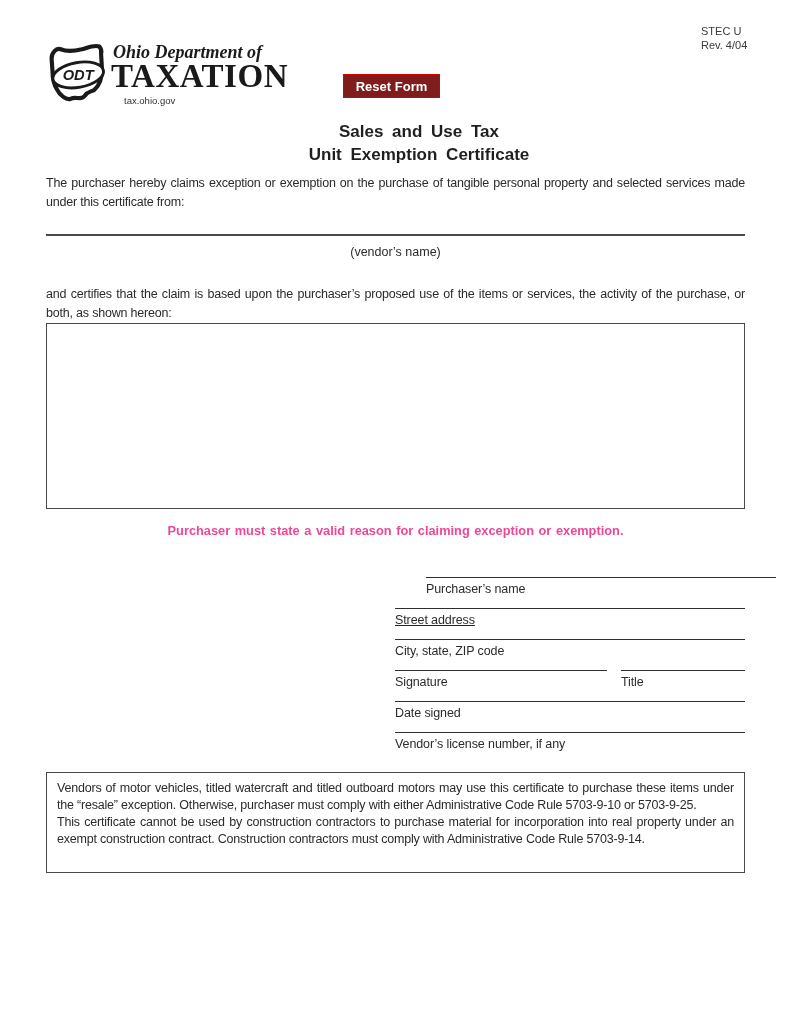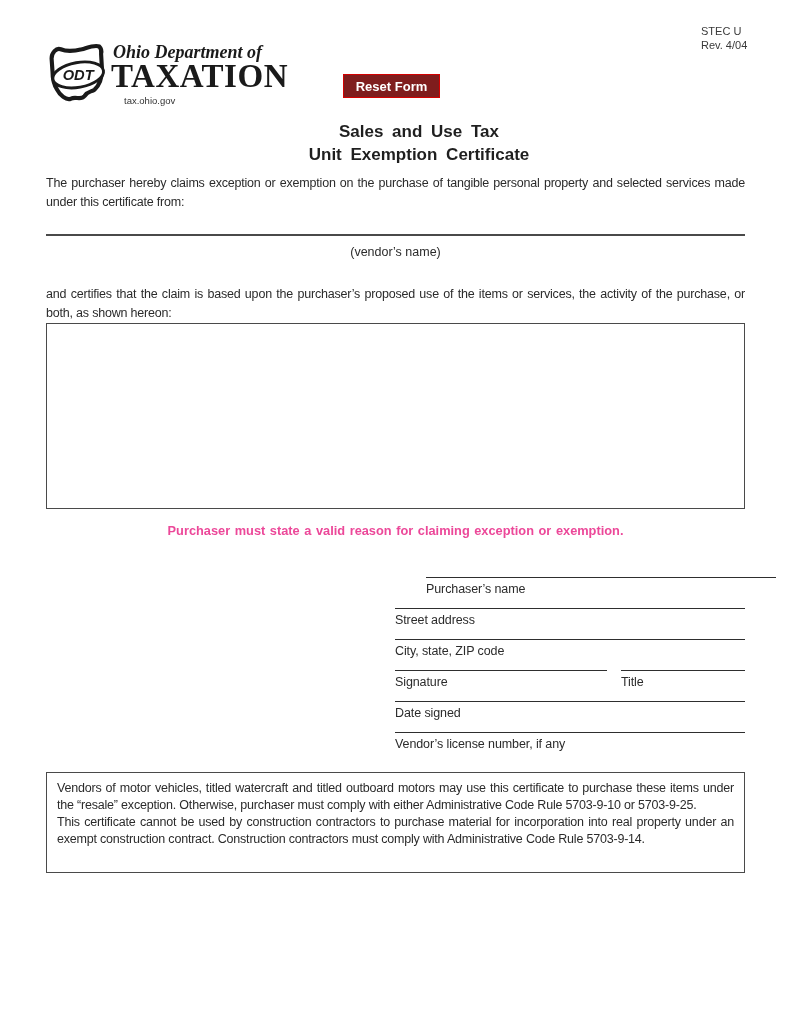--- a/index.html
+++ b/index.html
@@ -103,21 +103,21 @@
 
   <div class="reason-box"></div>
 
   <div class="reason-statement">Purchaser must state a valid reason for claiming exception or exemption.</div>
 
   <div class="field" style="left:395px;top:577px;width:350px;margin-left:31px;">
     <div class="fline"></div>
     <div class="flabel">Purchaser’s name</div>
   </div>
 
-  <div class="field" style="left:395px;top:608px;width:350px;">
+  <div class="field" style="left:395px;top:608px;width:350px;text-decoration:underline;">
     <div class="fline"></div>
     <div class="flabel">Street address</div>
   </div>
 
   <div class="field" style="left:395px;top:639px;width:350px;">
     <div class="fline"></div>
     <div class="flabel">City, state, ZIP code</div>
   </div>
 
   <div class="field" style="left:395px;top:670px;width:212px;">

